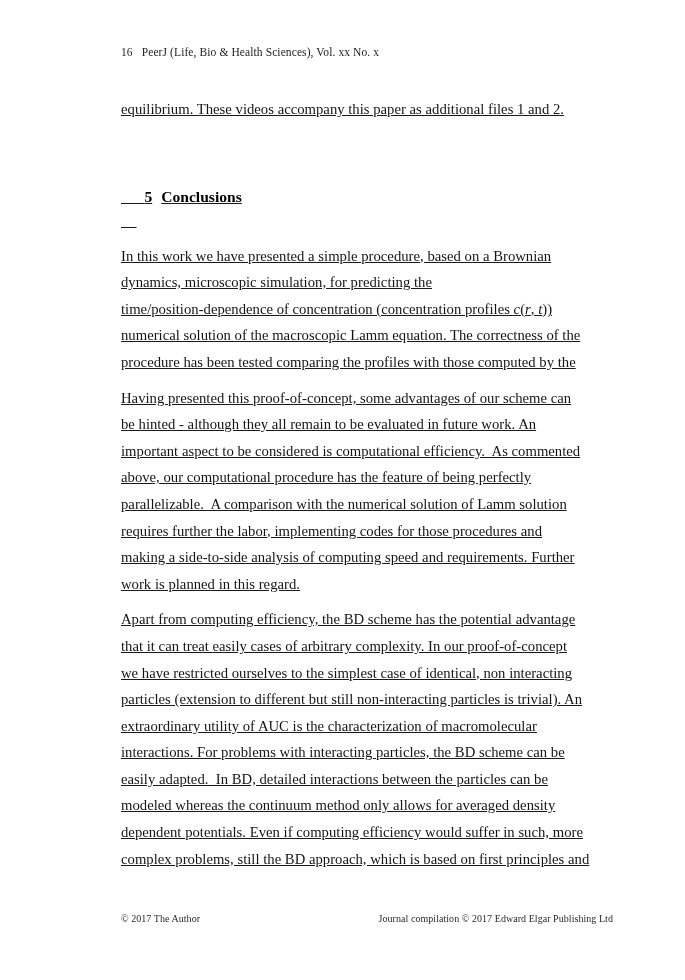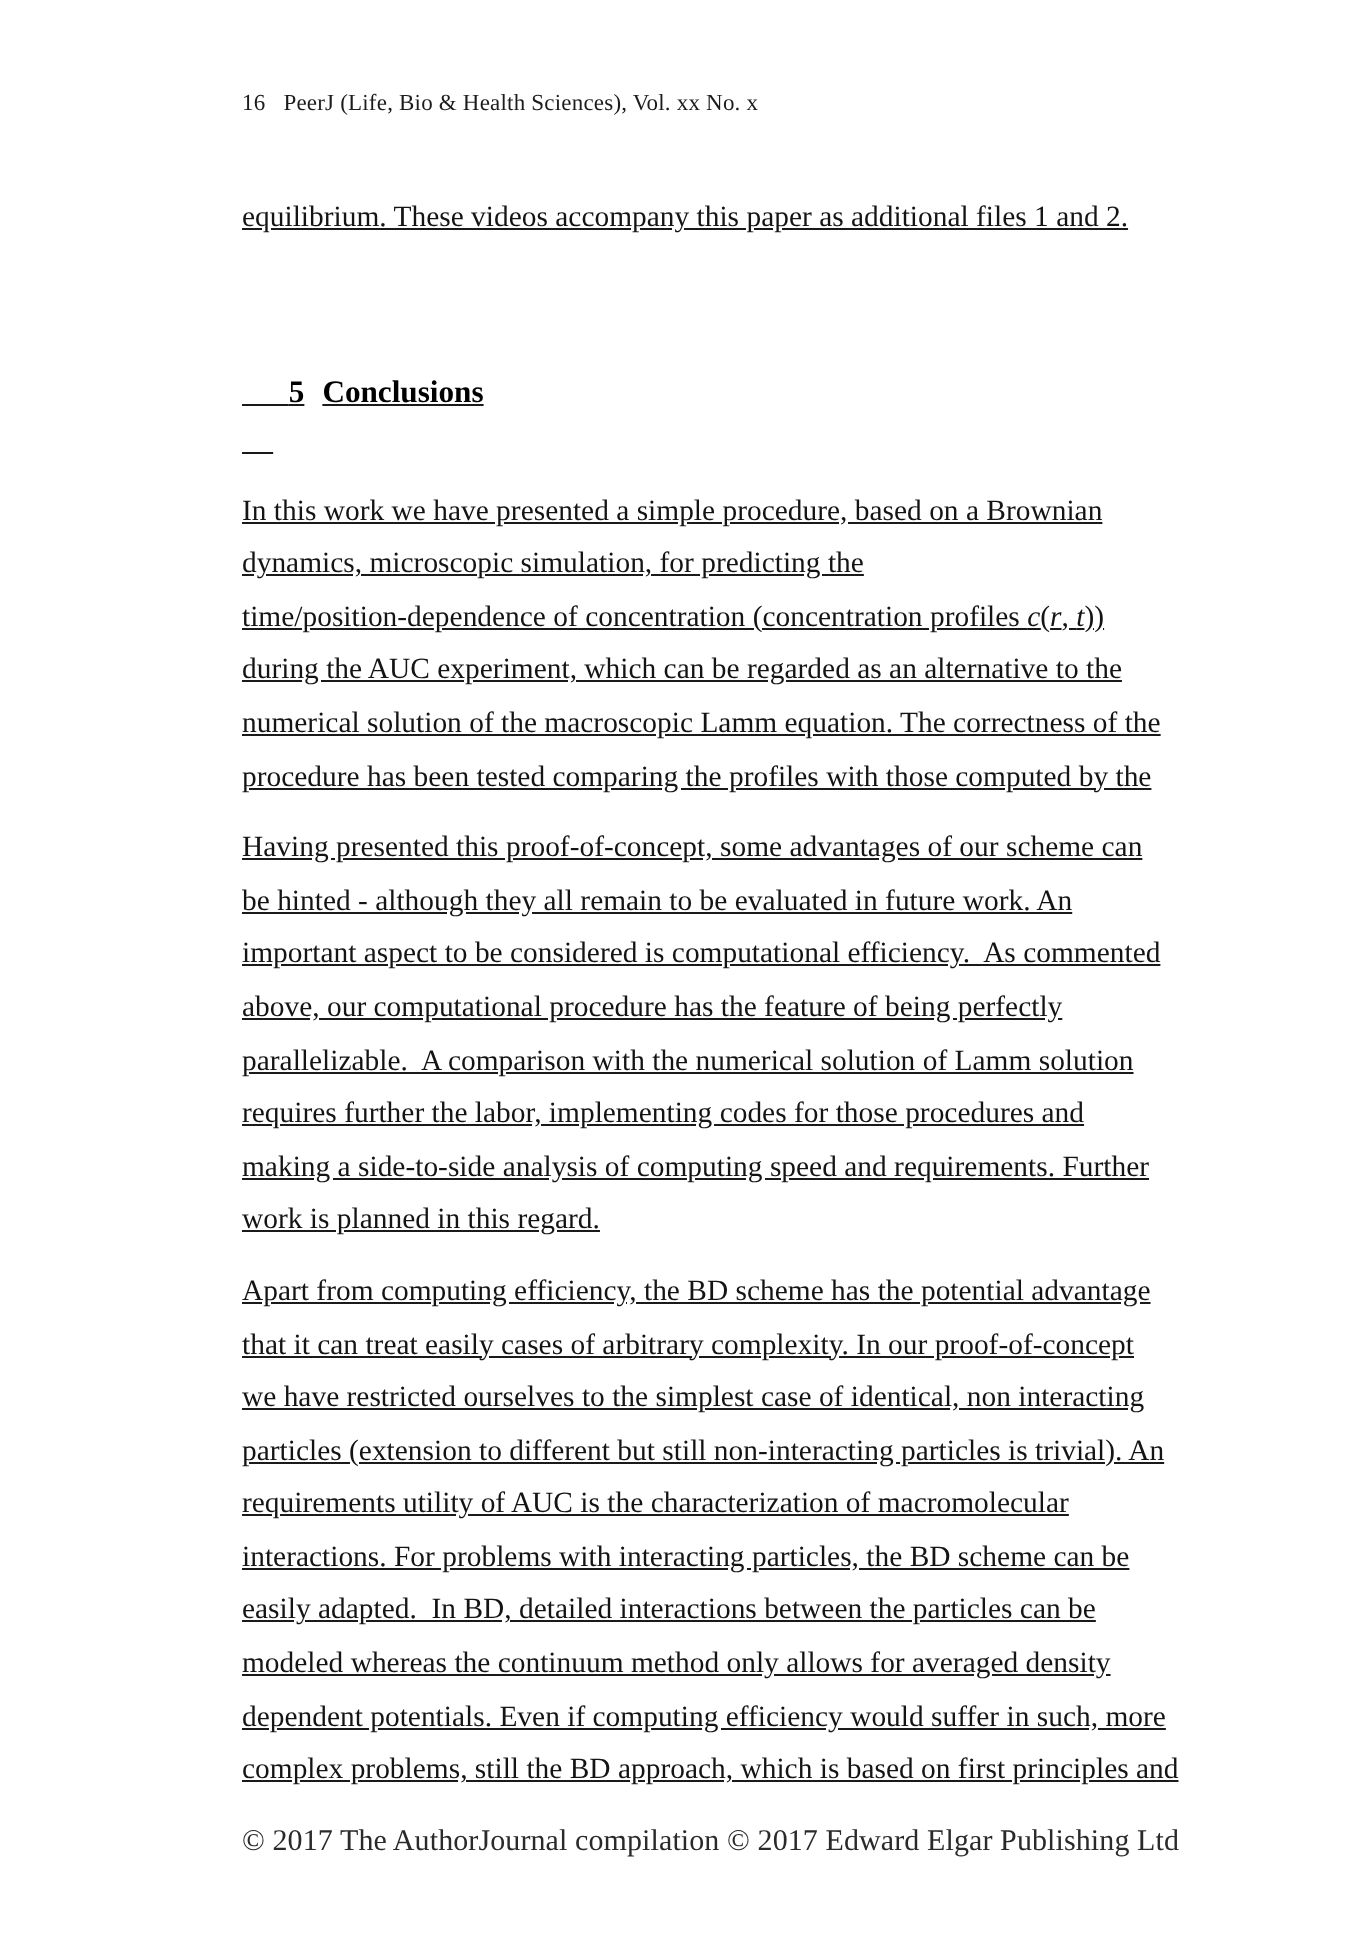--- a/index.html
+++ b/index.html
@@ -81,22 +81,23 @@
     font-style: italic;
   }
 
   
   .footer {
     position: absolute;
     left: 121px;
     right: 72px;
     top: 913px;
     display: flex;
+    justify-content: space-between;
     align-items: baseline;
-    font-size: 15px;
+    font-size: 10px;
     color: #2a2a2a;
     letter-spacing: 0.05px;
   }
   .footer-left, .footer-right {
     white-space: nowrap;
   }
 </style>
 </head>
 <body>
 
@@ -117,21 +118,20 @@
     <div class="section-head">
       <span class="sec-num">5</span><span>Conclusions</span>
     </div>
 
     <div class="gap-head"></div>
 
     <div class="para">
       <span class="line">In this work we have presented a simple procedure, based on a Brownian</span>
       <span class="line">dynamics, microscopic simulation, for predicting the</span>
       <span class="line"><span>time/position-dependence of concentration (concentration profiles </span><span class="mathit">c</span><span>(</span><span class="mathit">r</span><span>, </span><span class="mathit">t</span><span>))</span></span>
-      <span class="line">during the AUC experiment, which can be regarded as an alternative to the</span>
       <span class="line">numerical solution of the macroscopic Lamm equation. The correctness of the</span>
       <span class="line">procedure has been tested comparing the profiles with those computed by the</span>
     </div>
 
     <div class="gap-para"></div>
 
     <div class="para">
       <span class="line">Having presented this proof-of-concept, some advantages of our scheme can</span>
       <span class="line">be hinted - although they all remain to be evaluated in future work. An</span>
       <span class="line">important aspect to be considered is computational efficiency.  As commented</span>
@@ -142,21 +142,21 @@
       <span class="line">work is planned in this regard.</span>
     </div>
 
     <div class="gap-para"></div>
 
     <div class="para">
       <span class="line">Apart from computing efficiency, the BD scheme has the potential advantage</span>
       <span class="line">that it can treat easily cases of arbitrary complexity. In our proof-of-concept</span>
       <span class="line">we have restricted ourselves to the simplest case of identical, non interacting</span>
       <span class="line">particles (extension to different but still non-interacting particles is trivial). An</span>
-      <span class="line">requirements utility of AUC is the characterization of macromolecular</span>
+      <span class="line">extraordinary utility of AUC is the characterization of macromolecular</span>
       <span class="line">interactions. For problems with interacting particles, the BD scheme can be</span>
       <span class="line">easily adapted.  In BD, detailed interactions between the particles can be</span>
       <span class="line">modeled whereas the continuum method only allows for averaged density</span>
       <span class="line">dependent potentials. Even if computing efficiency would suffer in such, more</span>
       <span class="line">complex problems, still the BD approach, which is based on first principles and</span>
     </div>
 
   </div>
 
   <div class="footer">

